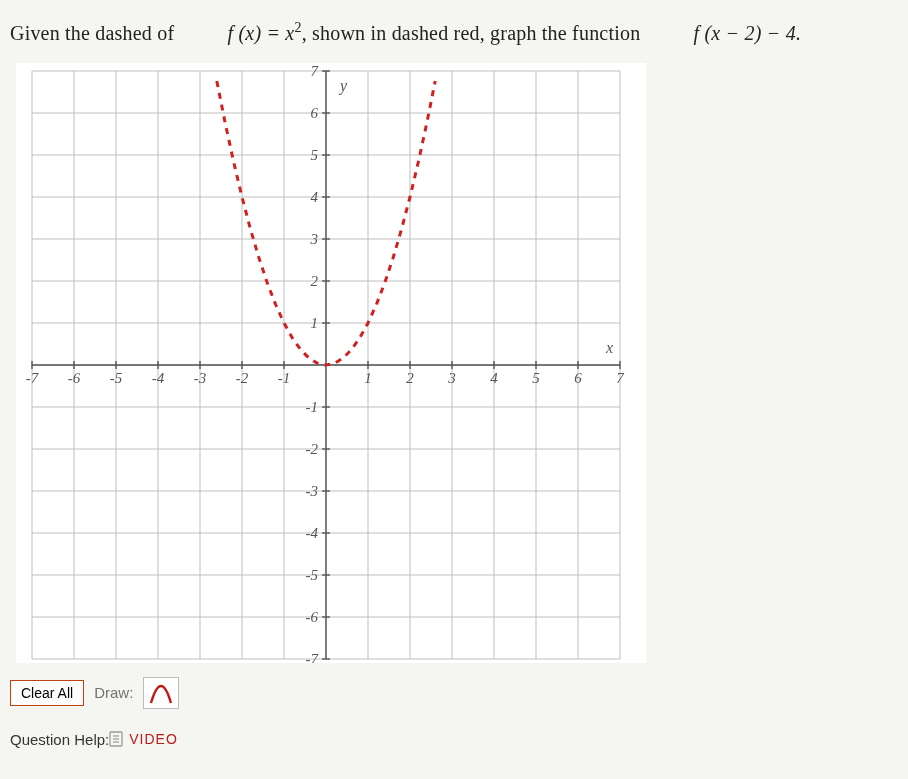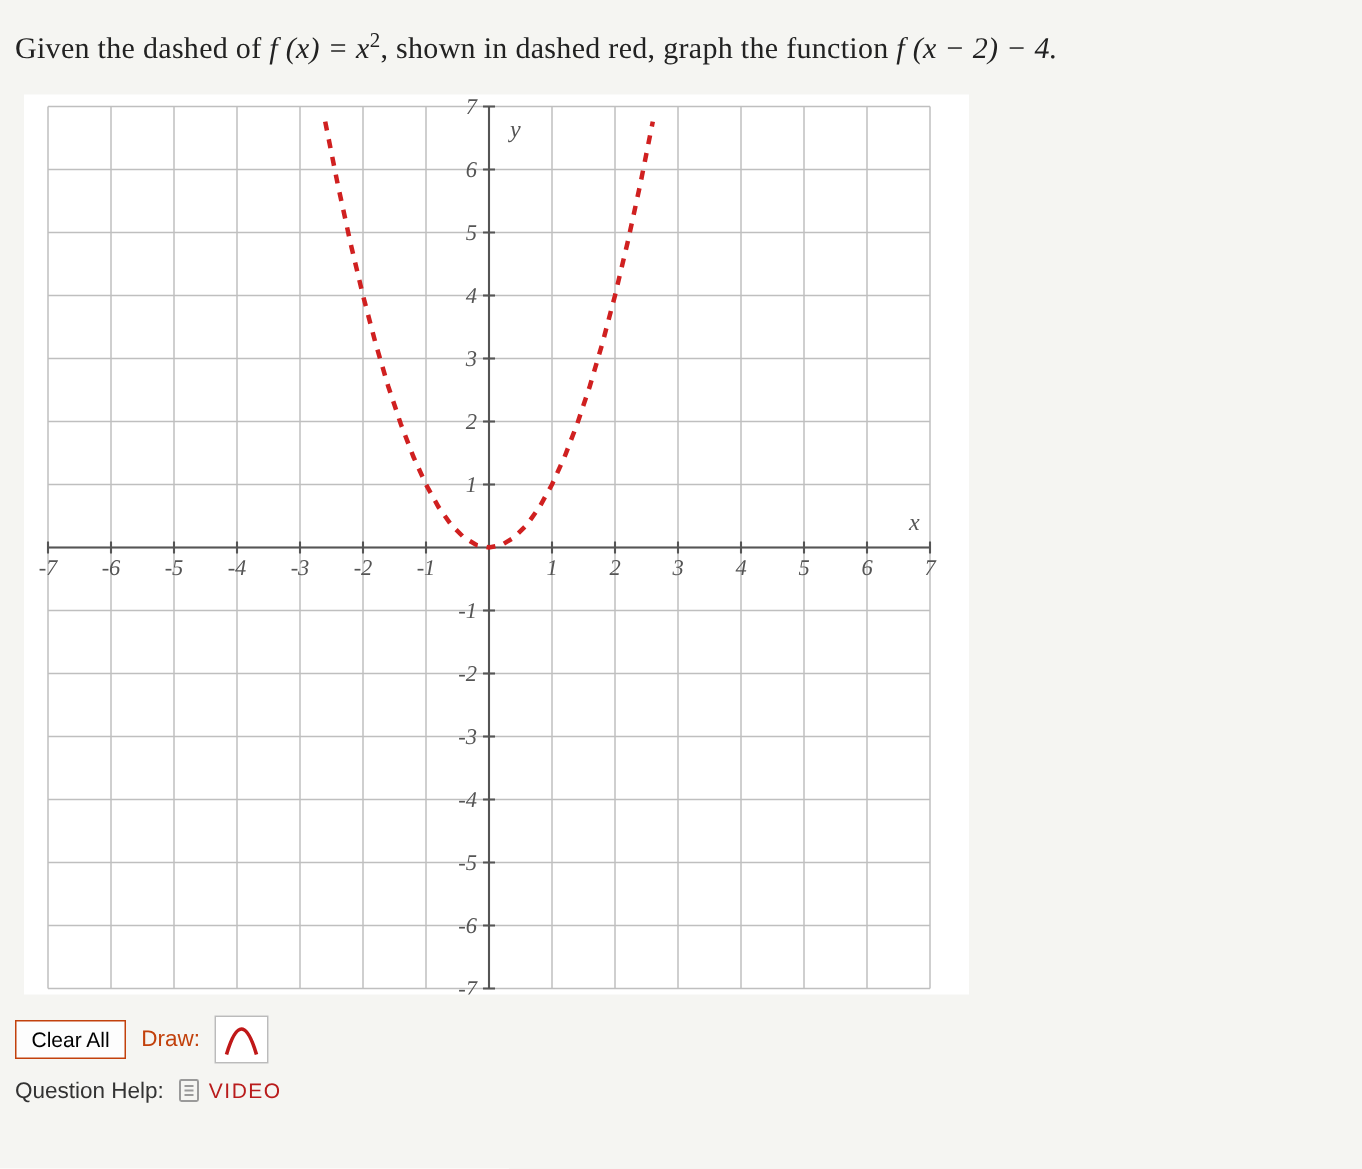--- a/index.html
+++ b/index.html
@@ -10,21 +10,21 @@
     color: #333;
     width: 908px;
     box-sizing: border-box;
   }
   .prompt {
     font-size: 20px;
     margin-bottom: 18px;
     color: #222;
     letter-spacing: 0.2px;
   }
-  .prompt .fx { font-style: italic; }
+  .prompt .fx { font-style: italic; margin-left: 48px; }
   .prompt sup { font-size: 0.7em; }
   .graph-wrap {
     margin-left: 6px;
   }
   svg.graph {
     background: #fff;
     border: none;
     display: block;
   }
   .gridline { stroke: #bfbfbf; stroke-width: 1; }
@@ -40,35 +40,34 @@
     font-family: Arial, sans-serif;
     font-size: 15px;
   }
   .btn {
     border: 1px solid #c2410c;
     background: #fdfdfd;
     padding: 4px 10px;
     cursor: pointer;
     font-size: 14px;
   }
-  .draw-label { color:#c2410c; }
+  .draw-label { color:#737373; }
   .draw-tool {
     width: 34px; height: 30px;
     border: 1px solid #bbb;
     background: #fff;
     display:flex; align-items:center; justify-content:center;
     cursor:pointer;
   }
   .qhelp {
-    margin-top: 10px;
+    margin-top: 22px;
     font-family: Arial, sans-serif;
     font-size: 15px;
     display:flex;
     align-items:center;
-    gap:10px;
   }
   .video-link {
     color: #b91c1c;
     letter-spacing: 1px;
     font-size: 14px;
     display:flex;
     align-items:center;
     gap:6px;
     cursor:pointer;
   }

